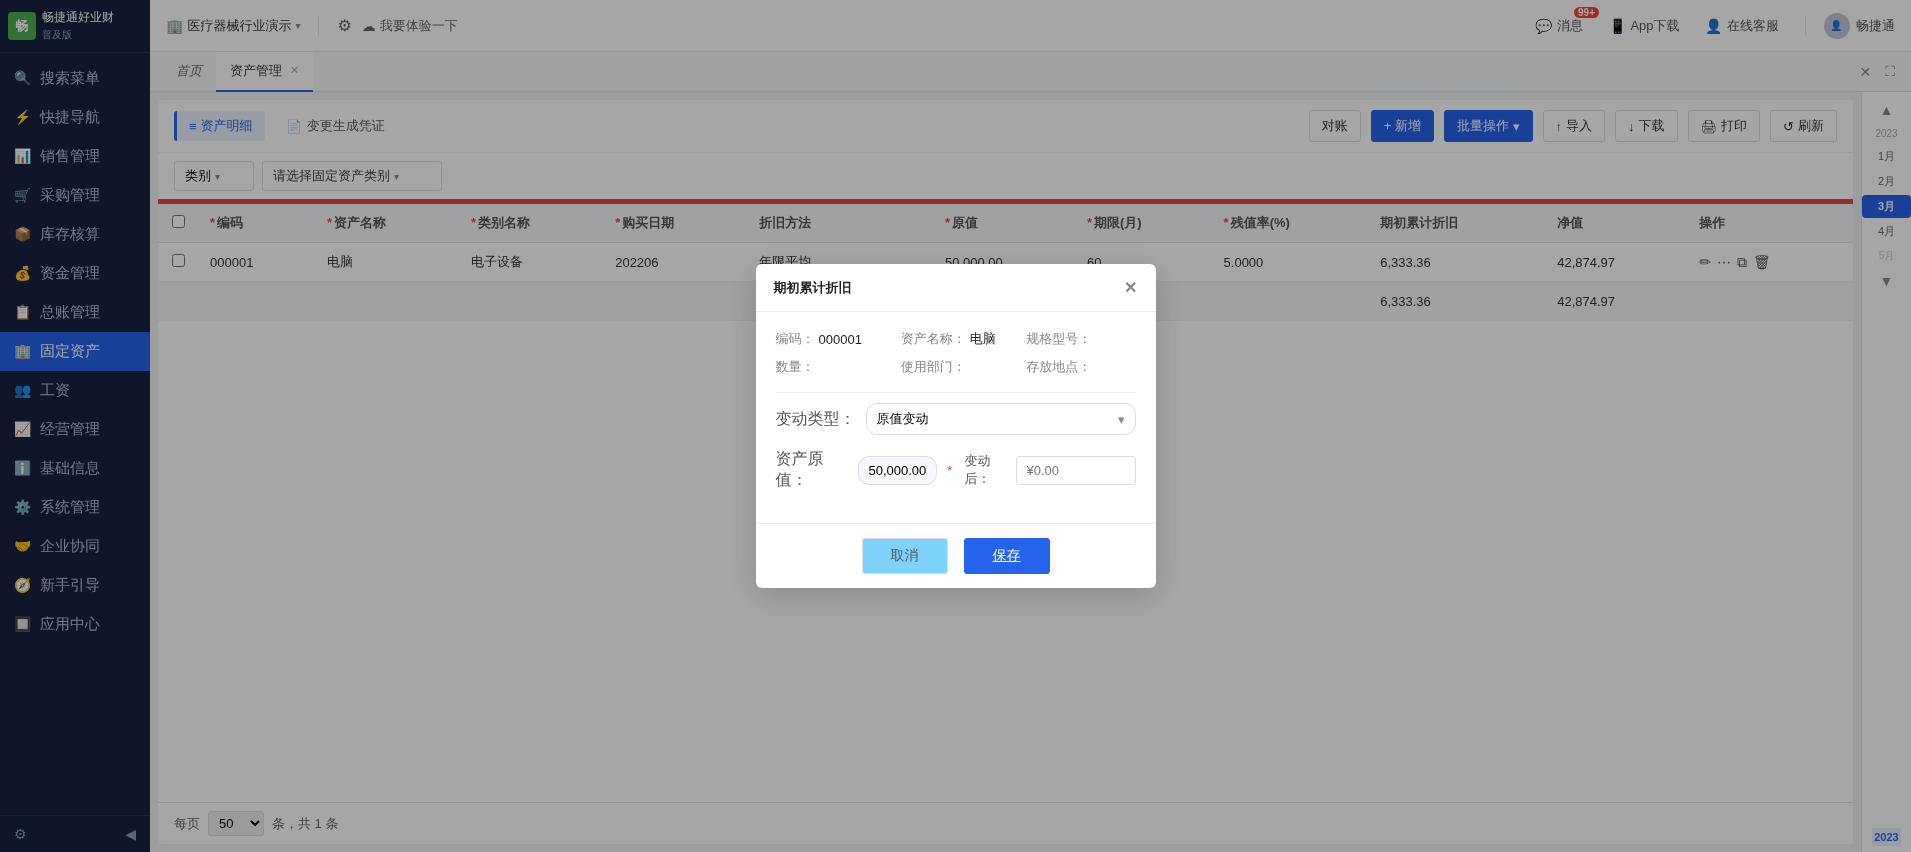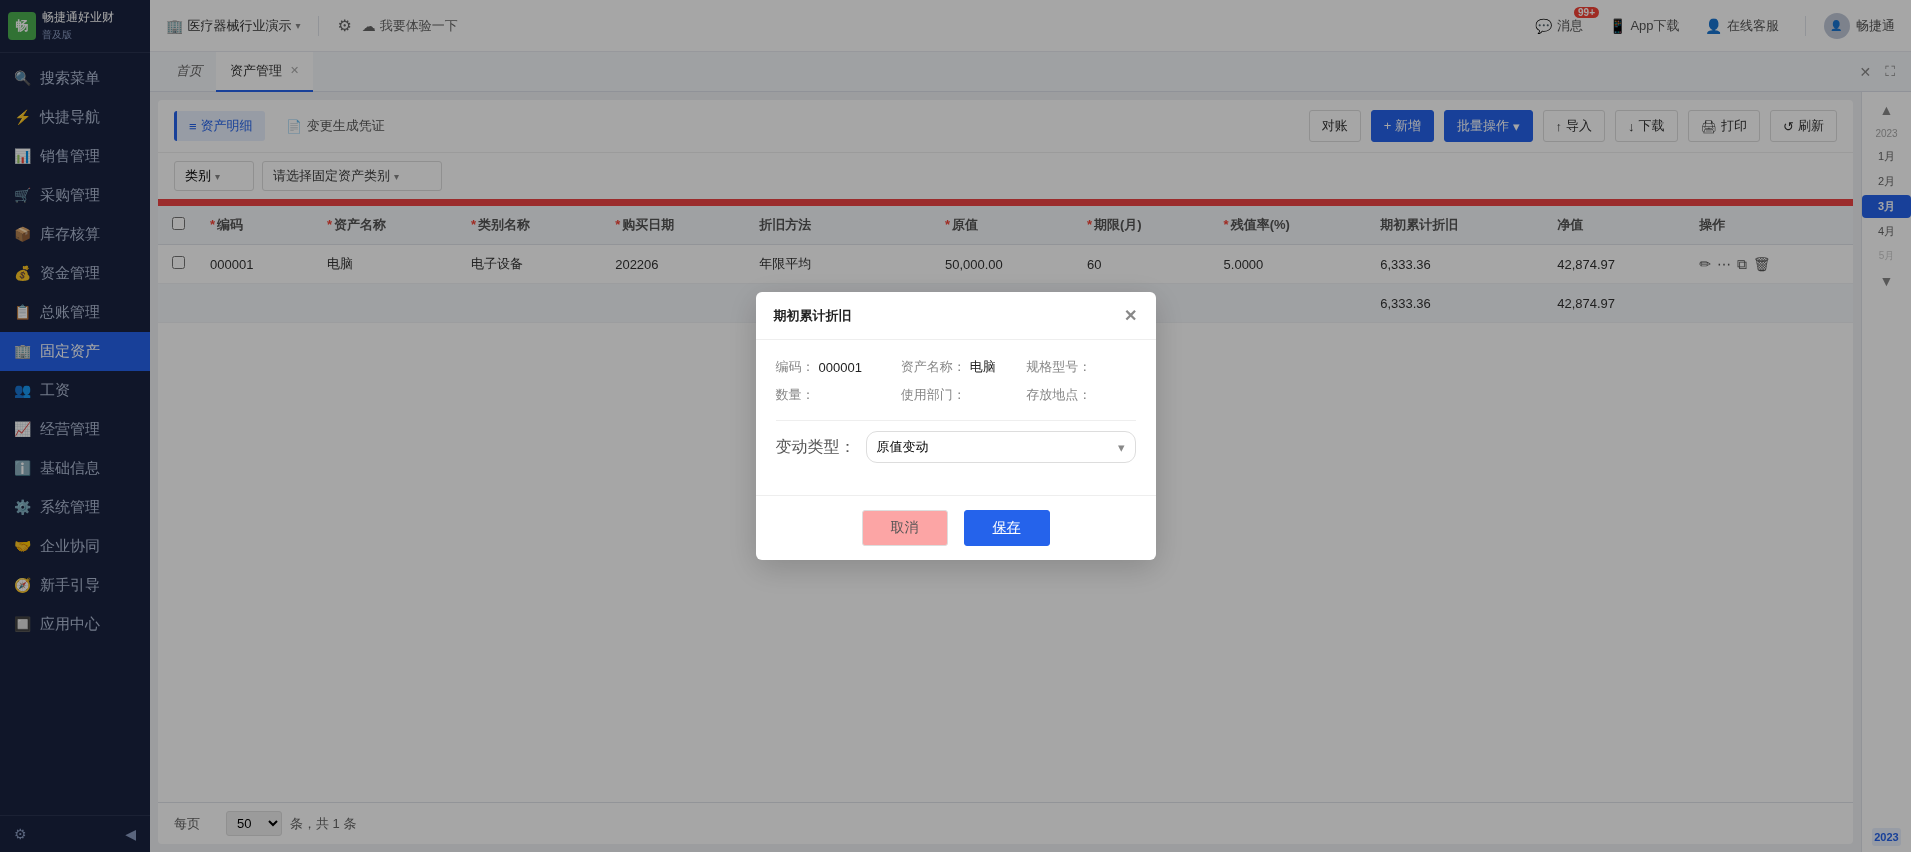--- a/index.html
+++ b/index.html
@@ -187,21 +187,21 @@
       background: #2563eb; color: #fff; border-color: #2563eb;
     }
     .toolbar-btn.batch {
       background: #2563eb; color: #fff; border-color: #2563eb;
     }
 
     
     .filter-row {
       display: flex; align-items: center;
       padding: 8px 16px; gap: 8px;
-      border-bottom: 7px solid #ef4444;
+      border-bottom: 5px solid #ef4444;
     }
     .filter-select {
       display: flex; align-items: center; gap: 4px;
       border: 1px solid #ddd; border-radius: 3px;
       padding: 5px 10px; font-size: 13px;
       cursor: pointer; background: #fff; min-width: 80px;
     }
     .filter-select-wide {
       min-width: 180px; color: #aaa;
     }
@@ -238,21 +238,21 @@
     .action-btn { cursor: pointer; color: #555; font-size: 14px; }
 
     
     .table-footer {
       display: flex; align-items: center;
       padding: 8px 16px; border-top: 1px solid #e0e3ea;
       font-size: 13px; color: #666; gap: 8px;
     }
     .footer-select {
       border: 1px solid #ddd; border-radius: 3px;
-      padding: 3px 6px; font-size: 13px; margin-left: 18px;
+      padding: 3px 6px; font-size: 13px;
     }
 
     
     .right-sidebar {
       width: 50px;
       background: #fff;
       border-left: 1px solid #e0e3ea;
       display: flex;
       flex-direction: column;
       align-items: center;
@@ -324,21 +324,21 @@
     .modal-required { color: #f44336; margin-right: 2px; }
     .modal-footer {
       display: flex; justify-content: center; gap: 16px;
       padding: 14px 20px;
       border-top: 1px solid #eee;
     }
     .modal-btn {
       padding: 8px 28px; border-radius: 3px;
       font-size: 14px; cursor: pointer; border: 1px solid #ddd;
     }
-    .modal-btn.cancel { background: #fca5a5; color: #555; }
+    .modal-btn.cancel { background: #7dd3fc; color: #555; }
     .modal-btn.save { background: #2563eb; color: #fff; border-color: #2563eb; text-decoration: underline; }
   </style>
 </head>
 <body>
 
 <div class="sidebar">
   <div class="sidebar-header">
     <div class="sidebar-logo-icon">
       <span>畅</span>
     </div>
@@ -649,19 +649,28 @@
         </div>
       </div>
       <hr class="modal-divider">
       <div class="modal-form-row">
         <span class="modal-form-label">变动类型：</span>
         <div class="modal-form-control">
           <span>原值变动</span>
           <span style="color:#888;">▾</span>
         </div>
       </div>
+      <div class="modal-form-row">
+        <span class="modal-form-label">资产原值：</span>
+        <span class="modal-form-control" style="cursor:default;background:#f5f7fa;">
+          <span>50,000.00</span>
+        </span>
+        <span class="modal-required">*</span>
+        <span style="color:#555;margin-right:4px;">变动后：</span>
+        <input type="text" class="modal-form-input" placeholder="¥0.00" style="width: 120px;">
+      </div>
     </div>
     <div class="modal-footer">
       <button class="modal-btn cancel">取消</button>
       <button class="modal-btn save">保存</button>
     </div>
   </div>
 </div>
 
 </body></html>

